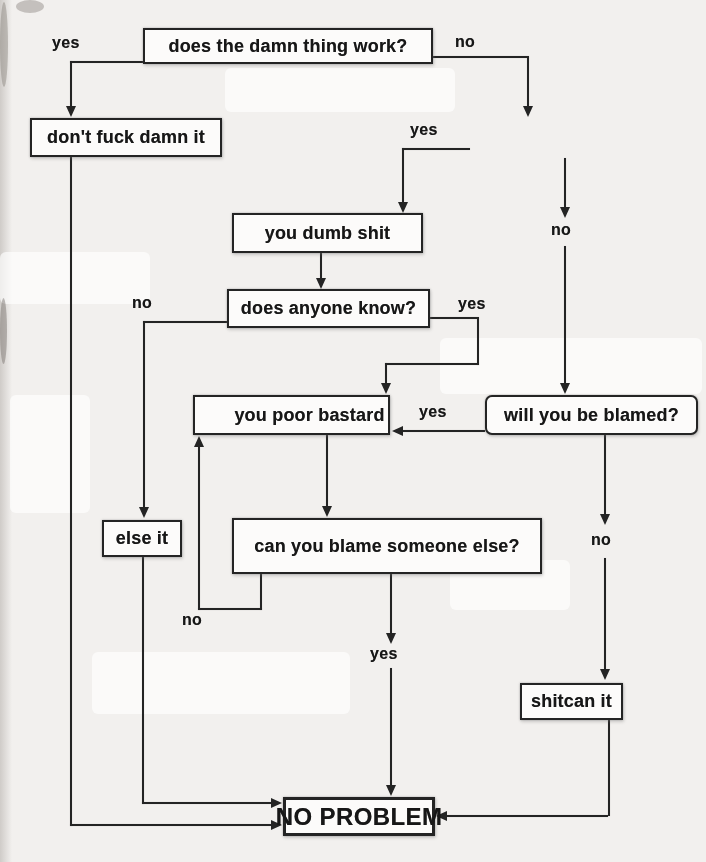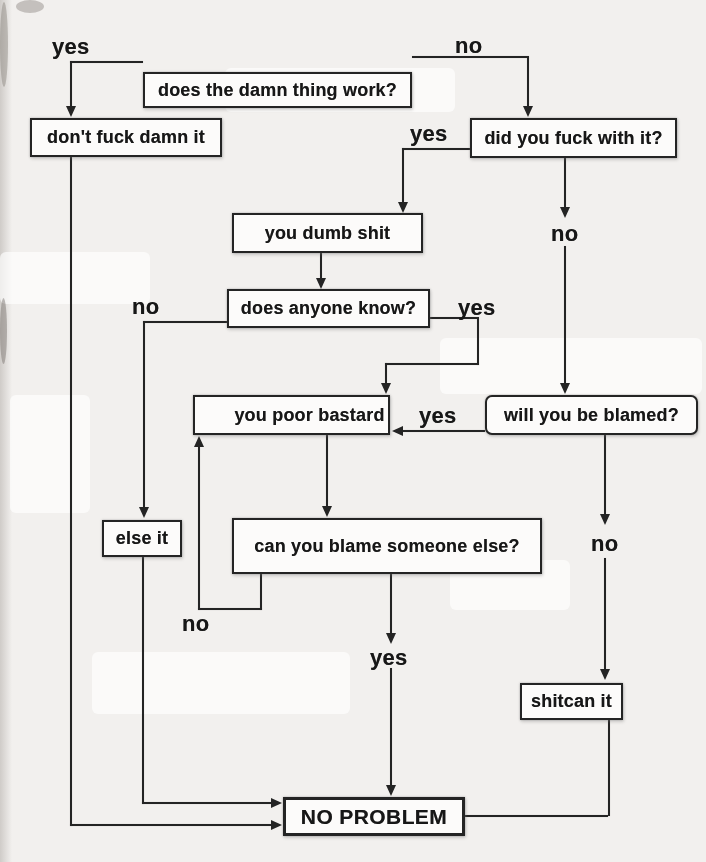--- a/index.html
+++ b/index.html
@@ -15,41 +15,41 @@
   .node{
     position:absolute;box-sizing:border-box;
     display:flex;align-items:center;justify-content:center;
     background:#fcfbfa;border:2px solid #242424;
     box-shadow:0 0 2px rgba(110,110,110,.5),1px 2px 3px rgba(120,120,120,.28);
     font-weight:700;font-size:18px;color:#171717;letter-spacing:.2px;
     text-align:center;white-space:nowrap;
     text-shadow:0 0 .5px rgba(20,20,20,.55);
   }
   .elabel{
-    position:absolute;font-weight:700;font-size:22px;color:#171717;
+    position:absolute;font-weight:700;font-size:16px;color:#171717;
     letter-spacing:.3px;text-shadow:0 0 .5px rgba(20,20,20,.55);
   }
   .ln{position:absolute;background:#242424;box-shadow:0 0 1px rgba(90,90,90,.4);}
   .ar{position:absolute;width:0;height:0;}
   .ar.down{border-left:5px solid transparent;border-right:5px solid transparent;border-top:11px solid #242424;}
   .ar.up{border-left:5px solid transparent;border-right:5px solid transparent;border-bottom:11px solid #242424;}
   .ar.left{border-top:5px solid transparent;border-bottom:5px solid transparent;border-right:11px solid #242424;}
   .ar.right{border-top:5px solid transparent;border-bottom:5px solid transparent;border-left:11px solid #242424;}
 
-  #n-work{left:143px;top:28px;width:269px;height:36px;margin-top:44px;}
+  #n-work{left:143px;top:28px;width:290px;height:36px;}
   #n-dont{left:30px;top:118px;width:192px;height:39px;}
   #n-did{left:470px;top:118px;width:207px;height:40px;}
   #n-dumb{left:232px;top:213px;width:191px;height:40px;}
   #n-know{left:227px;top:289px;width:203px;height:39px;}
   #n-poor{left:193px;top:395px;width:197px;height:40px;padding-left:36px;}
   #n-blamed{left:485px;top:395px;width:213px;height:40px;border-radius:7px;}
   #n-hide{left:102px;top:520px;width:80px;height:37px;}
   #n-blame-else{left:232px;top:518px;width:310px;height:56px;}
   #n-shitcan{left:520px;top:683px;width:103px;height:37px;}
-  #n-no-problem{left:283px;top:797px;width:182px;height:39px;border-width:3px;font-size:21px;letter-spacing:.4px;}
+  #n-no-problem{left:283px;top:797px;width:152px;height:39px;border-width:3px;font-size:24px;letter-spacing:.4px;}
 
   #l-work-yes{left:52px;top:34px;}
   #l-work-no{left:455px;top:33px;}
   #l-did-yes{left:410px;top:121px;}
   #l-did-no{left:551px;top:221px;}
   #l-know-no{left:132px;top:294px;}
   #l-know-yes{left:458px;top:295px;}
   #l-blamed-yes{left:419px;top:403px;}
   #l-blamed-no{left:591px;top:531px;}
   #l-loop-no{left:182px;top:611px;}
@@ -129,21 +129,20 @@
   <div class="ln" style="left:70px;top:157px;width:2px;height:669px;"></div>
   <div class="ln" style="left:70px;top:824px;width:201px;height:2px;"></div>
   <div class="ar right" style="left:271px;top:820px;"></div>
 
   <div class="ln" style="left:608px;top:720px;width:2px;height:96px;"></div>
   <div class="ln" style="left:447px;top:815px;width:161px;height:2px;"></div>
   <div class="ar left" style="left:436px;top:811px;"></div>
 
   <div class="node" id="n-work">does the damn thing work?</div>
   <div class="node" id="n-dont">don't fuck damn it</div>
-  <div class="node" id="n-did">did you fuck with it?</div>
   <div class="node" id="n-dumb">you dumb shit</div>
   <div class="node" id="n-know">does anyone know?</div>
   <div class="node" id="n-poor">you poor bastard</div>
   <div class="node" id="n-blamed">will you be blamed?</div>
   <div class="node" id="n-hide">else it</div>
   <div class="node" id="n-blame-else">can you blame someone else?</div>
   <div class="node" id="n-shitcan">shitcan it</div>
   <div class="node" id="n-no-problem">NO PROBLEM</div>
 
   <span class="elabel" id="l-work-yes">yes</span>

